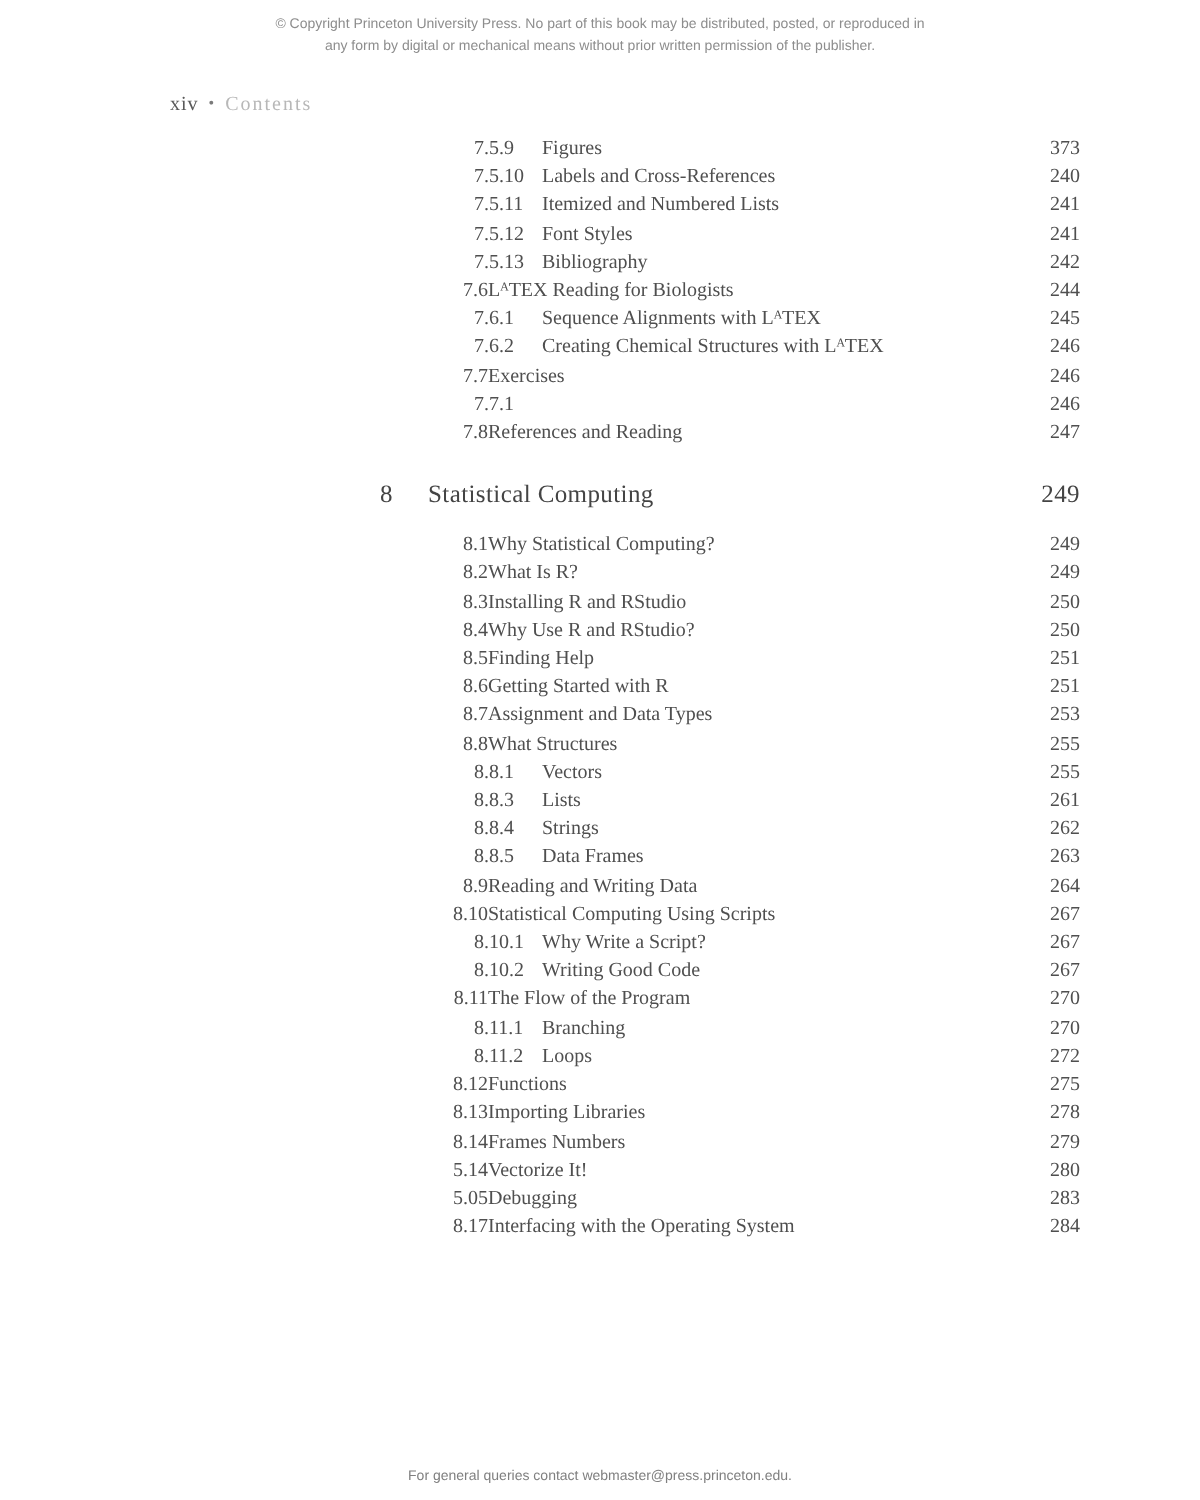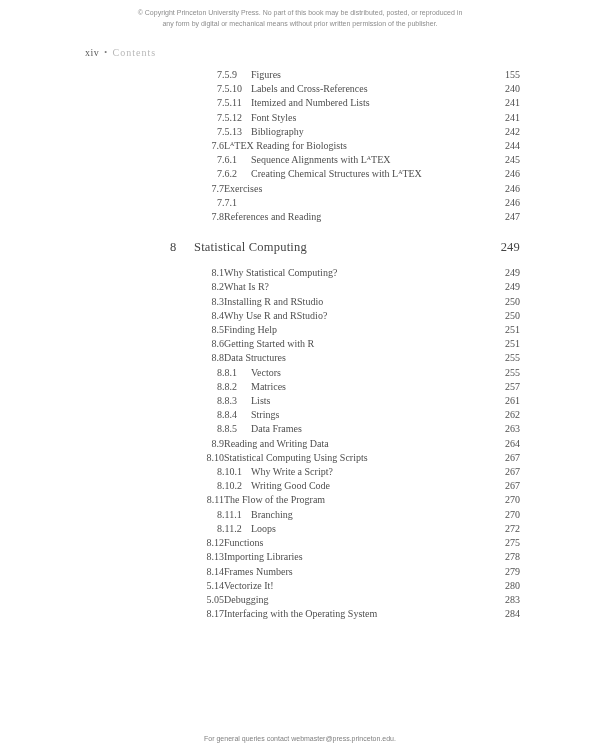--- a/index.html
+++ b/index.html
@@ -14,21 +14,21 @@
     font-family:"Liberation Sans","DejaVu Sans",sans-serif;
     font-size:7px;line-height:1.5;color:#8d8d8d;
   }
   .running-head{
     position:absolute;top:47px;left:85px;
     font-size:10px;color:#5a5a5a;letter-spacing:0.5px;
   }
   .running-head .sep{color:#7a7a7a;font-size:8px;margin:0 5px;vertical-align:1px;}
   .running-head .section{color:#b8b8b8;letter-spacing:1px;}
   .toc{
-    position:absolute;left:170px;top:68px;width:350px;
+    position:absolute;left:190px;top:68px;width:350px;
     font-size:10px;color:#4f4f4f;
   }
   .toc-row{display:flex;align-items:baseline;line-height:14.2px;}
   .toc-row .num{flex:none;white-space:nowrap;}
   .toc-row .title{white-space:nowrap;}
   .toc-row .page{margin-left:auto;flex:none;padding-left:12px;}
   .toc-row.level2{padding-left:24px;}
   .toc-row.level2 .num{width:30px;text-align:right;}
   .toc-row.level3{padding-left:47px;}
   .toc-row.level3 .num{width:34px;}
@@ -52,21 +52,21 @@
 
 <div class="running-head">
   <span>xiv</span><span class="sep">•</span><span class="section">Contents</span>
 </div>
 
 <div class="toc">
   <div id="toc-ch7">
       <div class="toc-row level3">
         <span class="num">7.5.9</span>
         <span class="title">Figures</span>
-        <span class="page">155</span>
+        <span class="page">373</span>
       </div>
       <div class="toc-row level3">
         <span class="num">7.5.10</span>
         <span class="title">Labels and Cross-References</span>
         <span class="page">240</span>
       </div>
       <div class="toc-row level3">
         <span class="num">7.5.11</span>
         <span class="title">Itemized and Numbered Lists</span>
         <span class="page">241</span>
@@ -143,35 +143,35 @@
         <span class="num">8.5</span>
         <span class="title">Finding Help</span>
         <span class="page">251</span>
       </div>
       <div class="toc-row level2">
         <span class="num">8.6</span>
         <span class="title">Getting Started with R</span>
         <span class="page">251</span>
       </div>
       <div class="toc-row level2">
+        <span class="num">8.7</span>
+        <span class="title">Assignment and Data Types</span>
+        <span class="page">253</span>
+      </div>
+      <div class="toc-row level2">
         <span class="num">8.8</span>
-        <span class="title">Data Structures</span>
+        <span class="title">What Structures</span>
         <span class="page">255</span>
       </div>
       <div class="toc-row level3">
         <span class="num">8.8.1</span>
         <span class="title">Vectors</span>
         <span class="page">255</span>
       </div>
       <div class="toc-row level3">
-        <span class="num">8.8.2</span>
-        <span class="title">Matrices</span>
-        <span class="page">257</span>
-      </div>
-      <div class="toc-row level3">
         <span class="num">8.8.3</span>
         <span class="title">Lists</span>
         <span class="page">261</span>
       </div>
       <div class="toc-row level3">
         <span class="num">8.8.4</span>
         <span class="title">Strings</span>
         <span class="page">262</span>
       </div>
       <div class="toc-row level3">

